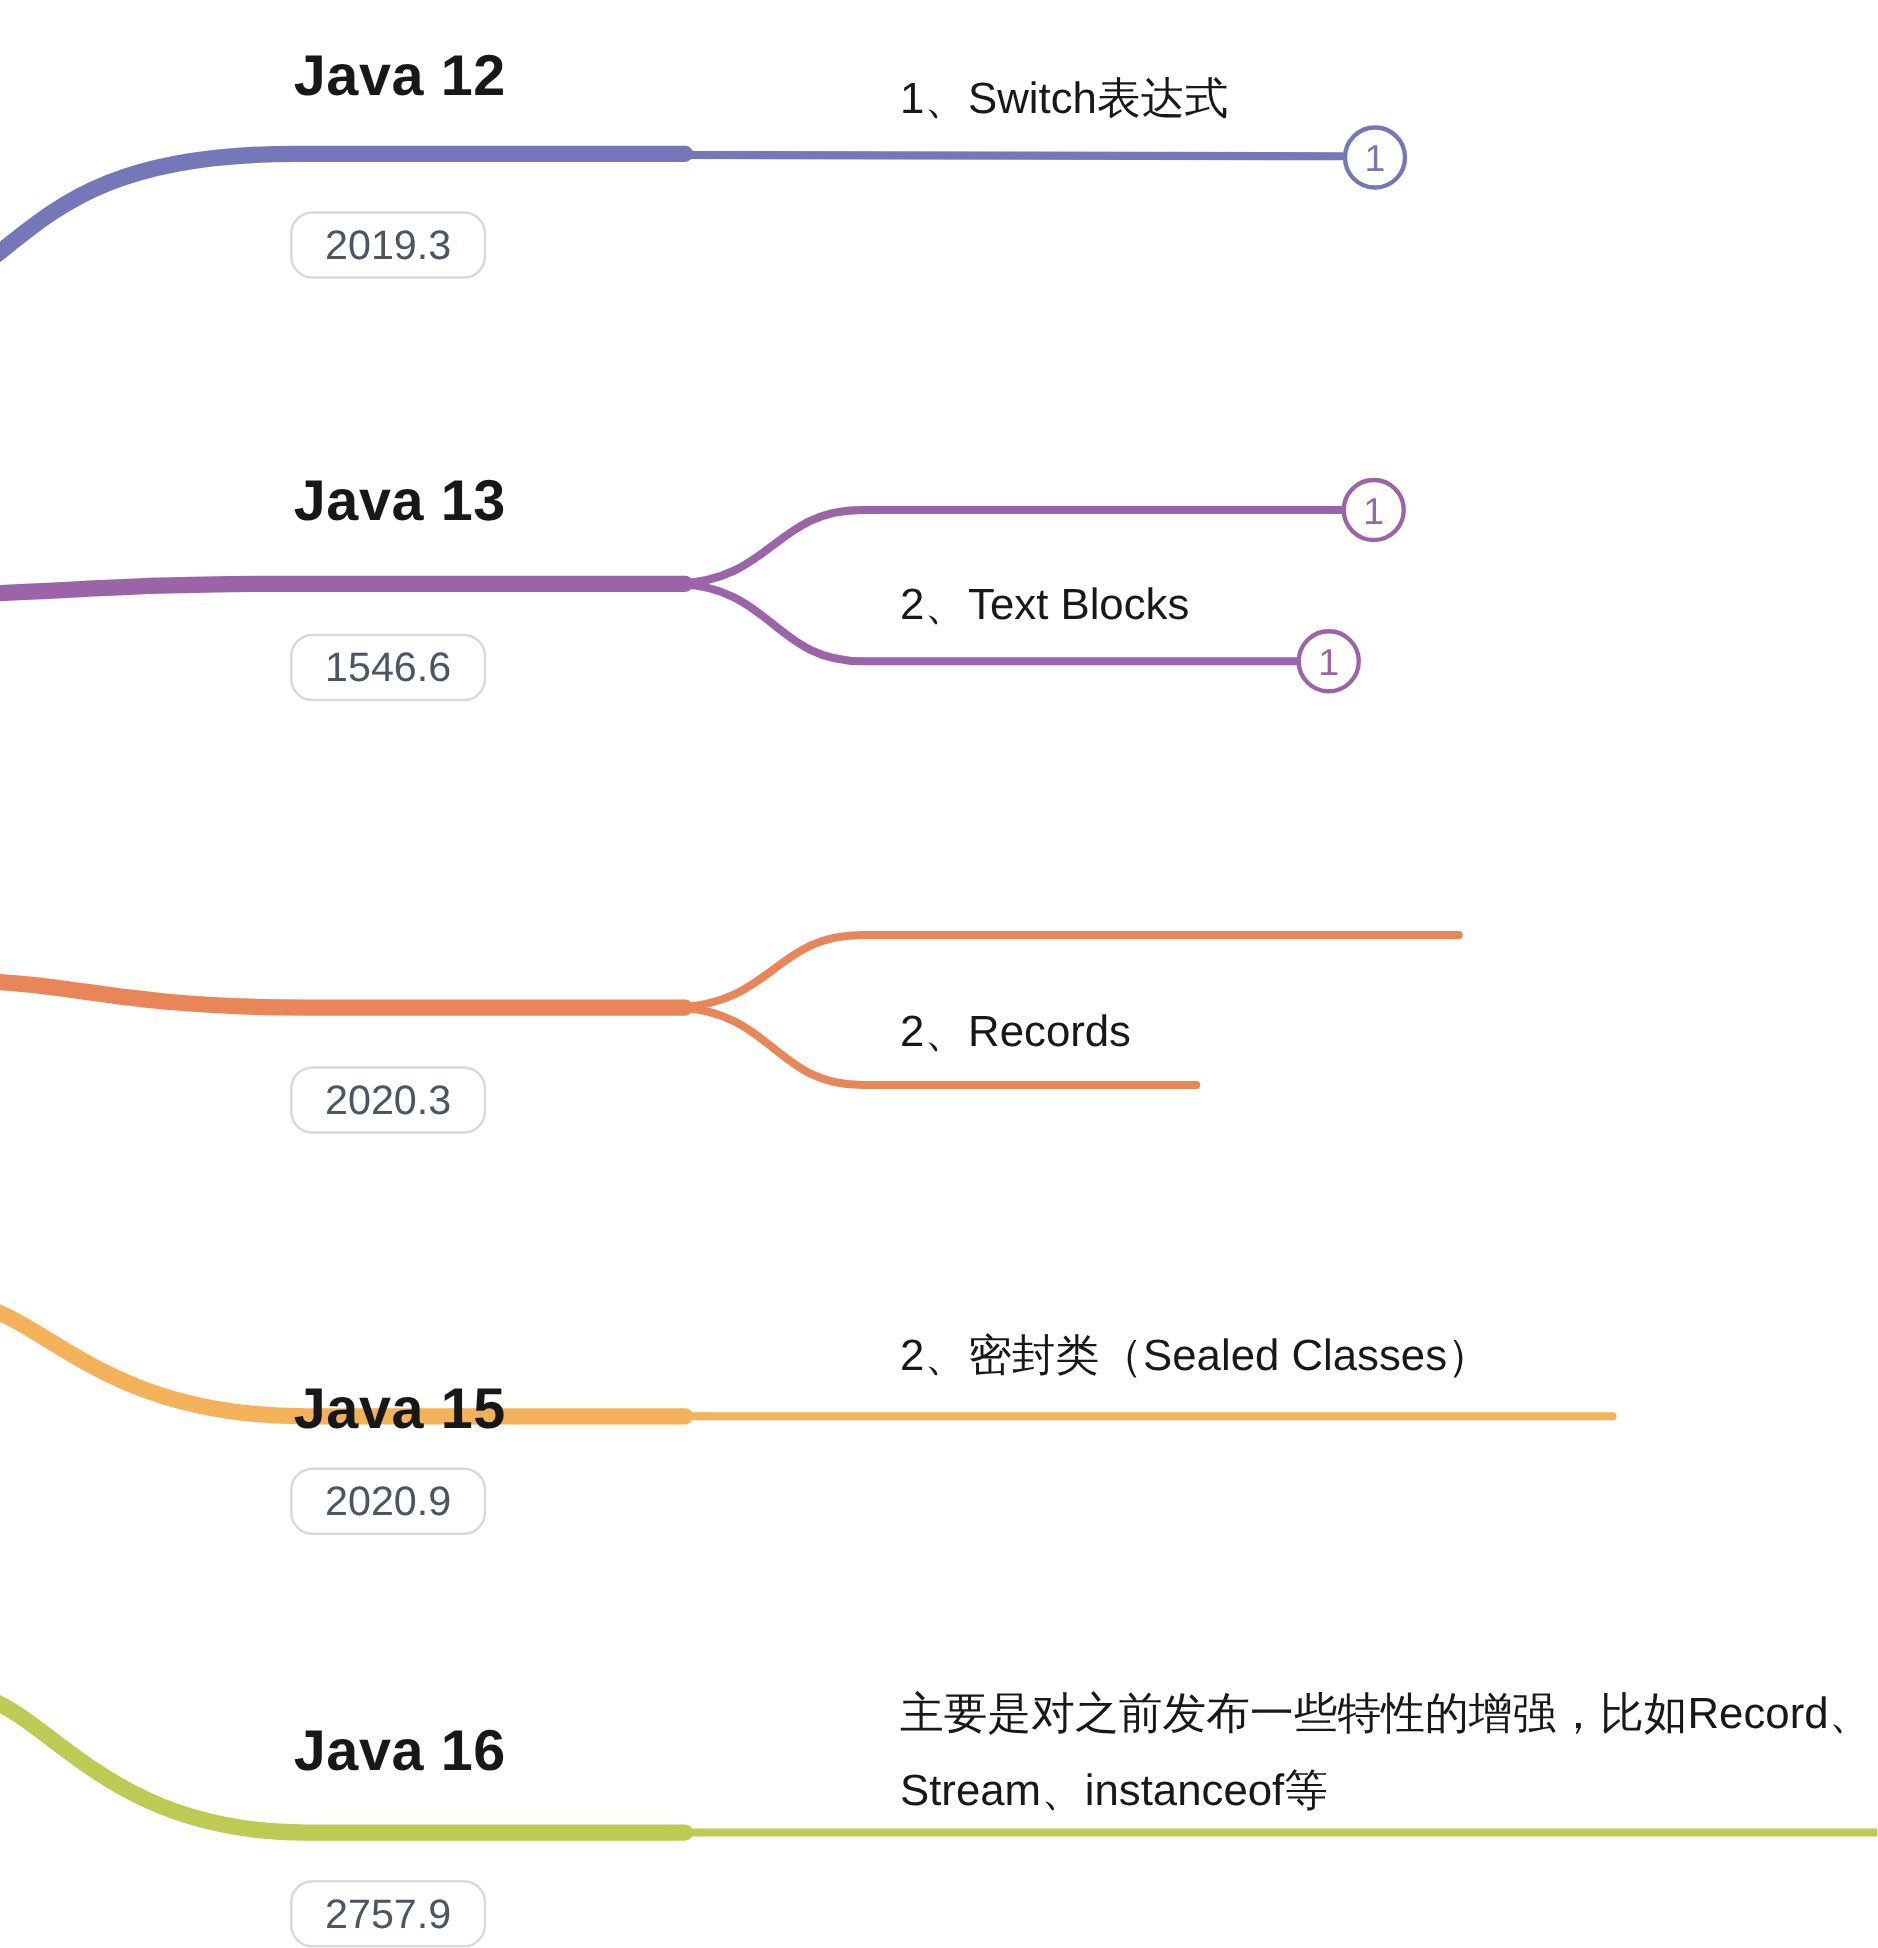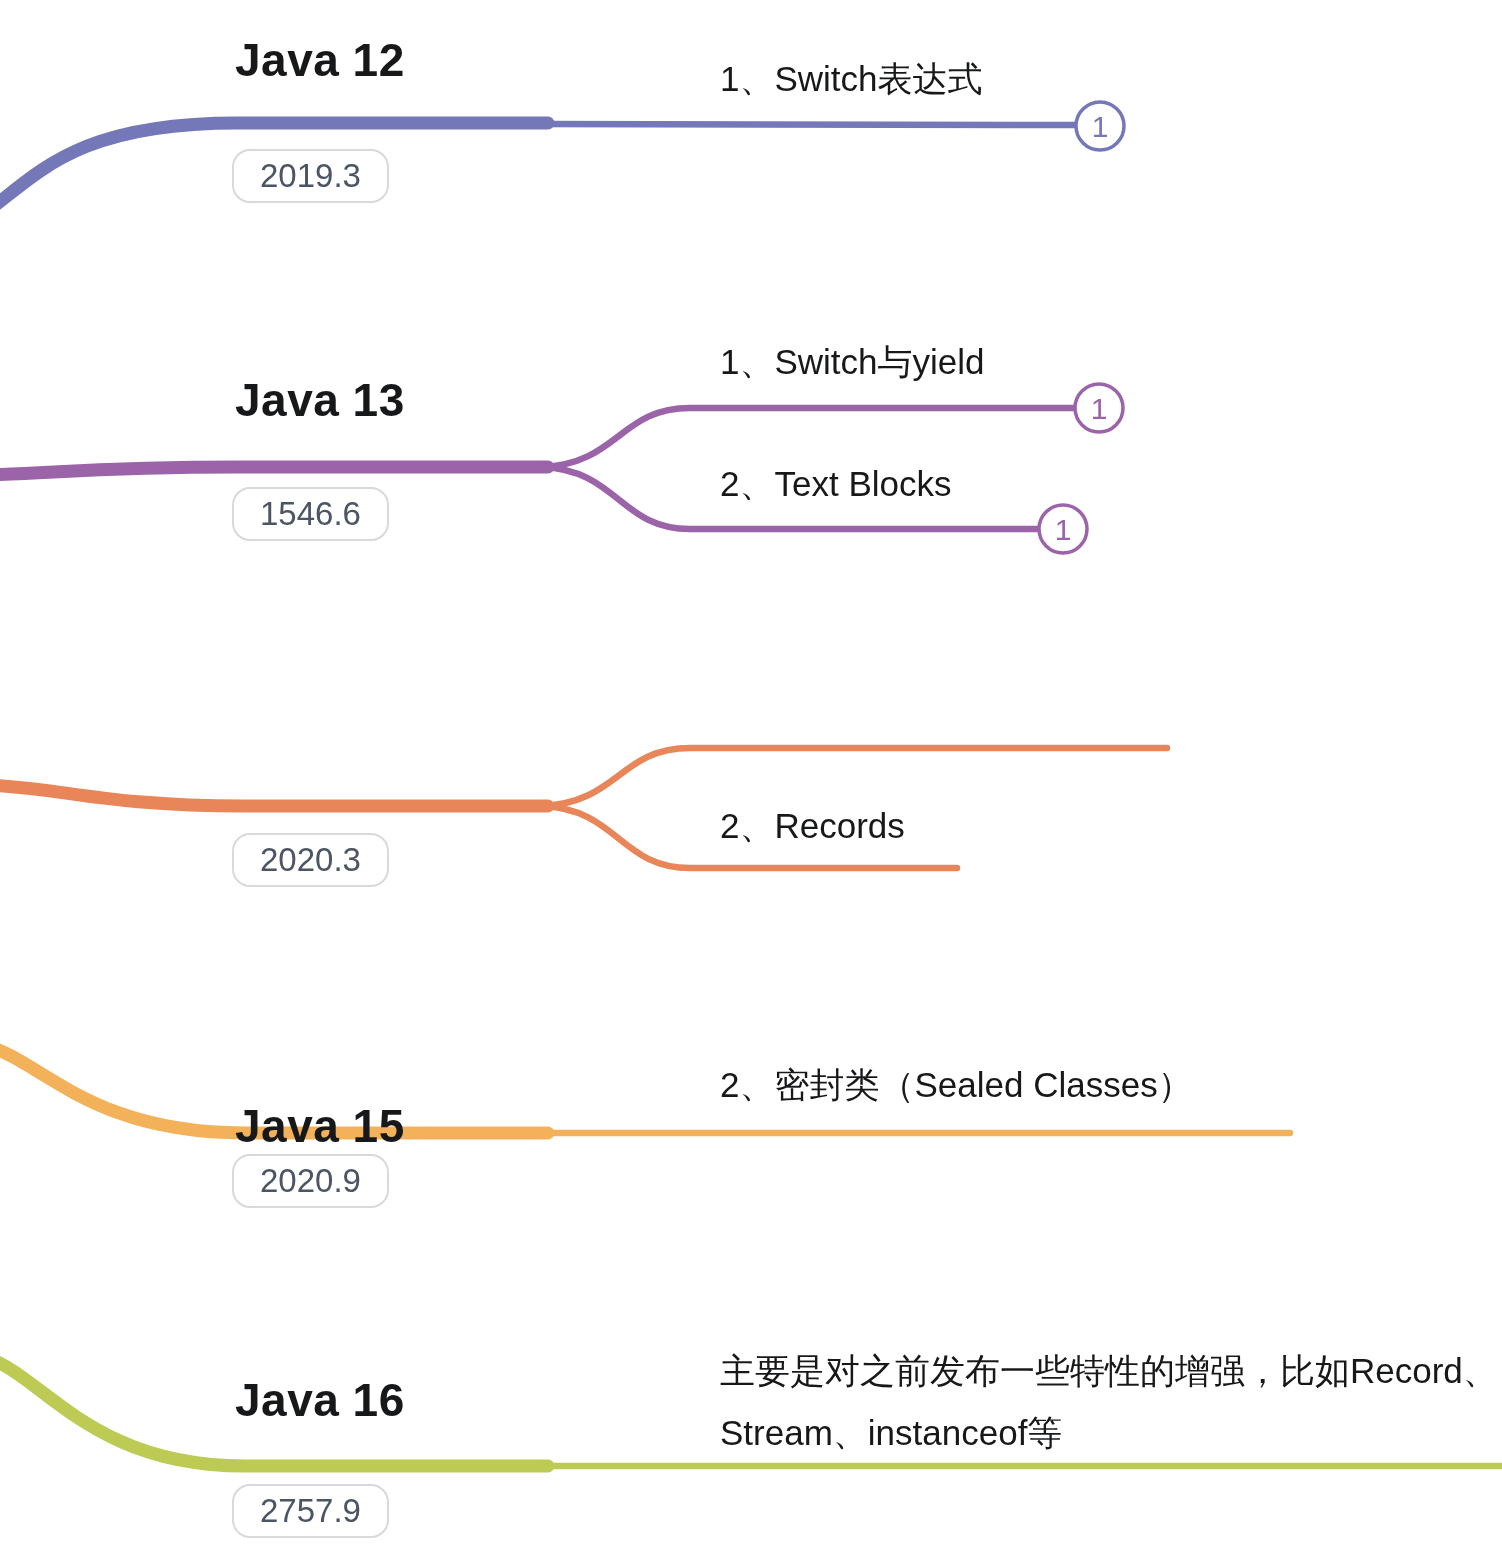--- a/index.html
+++ b/index.html
@@ -6,21 +6,21 @@
   body{width:1502px;height:1558px;overflow:hidden;
        font-family:"Liberation Sans","DejaVu Sans",sans-serif;}
   .canvas{position:relative;width:1502px;height:1558px;background:#ffffff;}
   svg.branches{position:absolute;left:0;top:0;display:block;}
   .node-title{position:absolute;left:235px;width:300px;text-align:left;
       font-size:46px;font-weight:700;color:#17181a;line-height:52px;
       letter-spacing:0.5px;white-space:nowrap;}
   .date-pill{position:absolute;left:232px;height:54px;box-sizing:border-box;
       border:2px solid #d9d9d9;border-radius:18px;background:#ffffff;
       color:#4b5563;font-size:33px;line-height:50px;text-align:center;
-      padding:0 26px;white-space:nowrap;}
+      padding:0 26px;white-space:nowrap;margin-top:20px;}
   .child-label{position:absolute;left:720px;font-size:35px;color:#17181a;
       line-height:44px;white-space:nowrap;}
   .child-label.wrap{white-space:normal;width:790px;line-height:62px;}
   .badge-num{font-size:30px;}
 </style>
 </head>
 <body>
 
 <div class="canvas">
 
@@ -59,21 +59,20 @@
       <path d="M 540 1466 L 1510 1466" stroke-width="6.5" stroke="#bdca53"></path>
     </g>
   </svg>
 
   <div class="node-title" style="top:34px">Java 12</div>
   <div class="date-pill" style="top:149px">2019.3</div>
   <div class="child-label" style="top:57px">1、Switch表达式</div>
 
   <div class="node-title" style="top:374px">Java 13</div>
   <div class="date-pill" style="top:487px">1546.6</div>
-  <div class="child-label" style="top:340px">1、Switch与yield</div>
   <div class="child-label" style="top:462px">2、Text Blocks</div>
 
   <div class="date-pill" style="top:833px">2020.3</div>
   <div class="child-label" style="top:804px">2、Records</div>
 
   <div class="node-title" style="top:1100px">Java 15</div>
   <div class="date-pill" style="top:1154px">2020.9</div>
   <div class="child-label" style="top:1063px">2、密封类（Sealed Classes）</div>
 
   <div class="node-title" style="top:1374px">Java 16</div>

